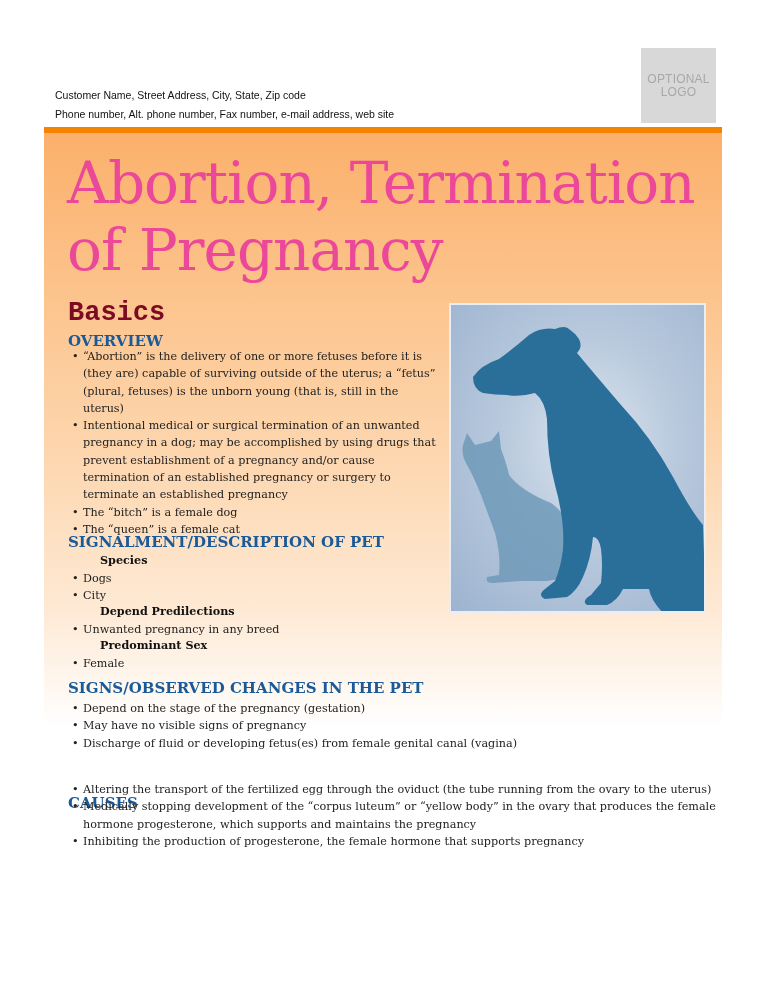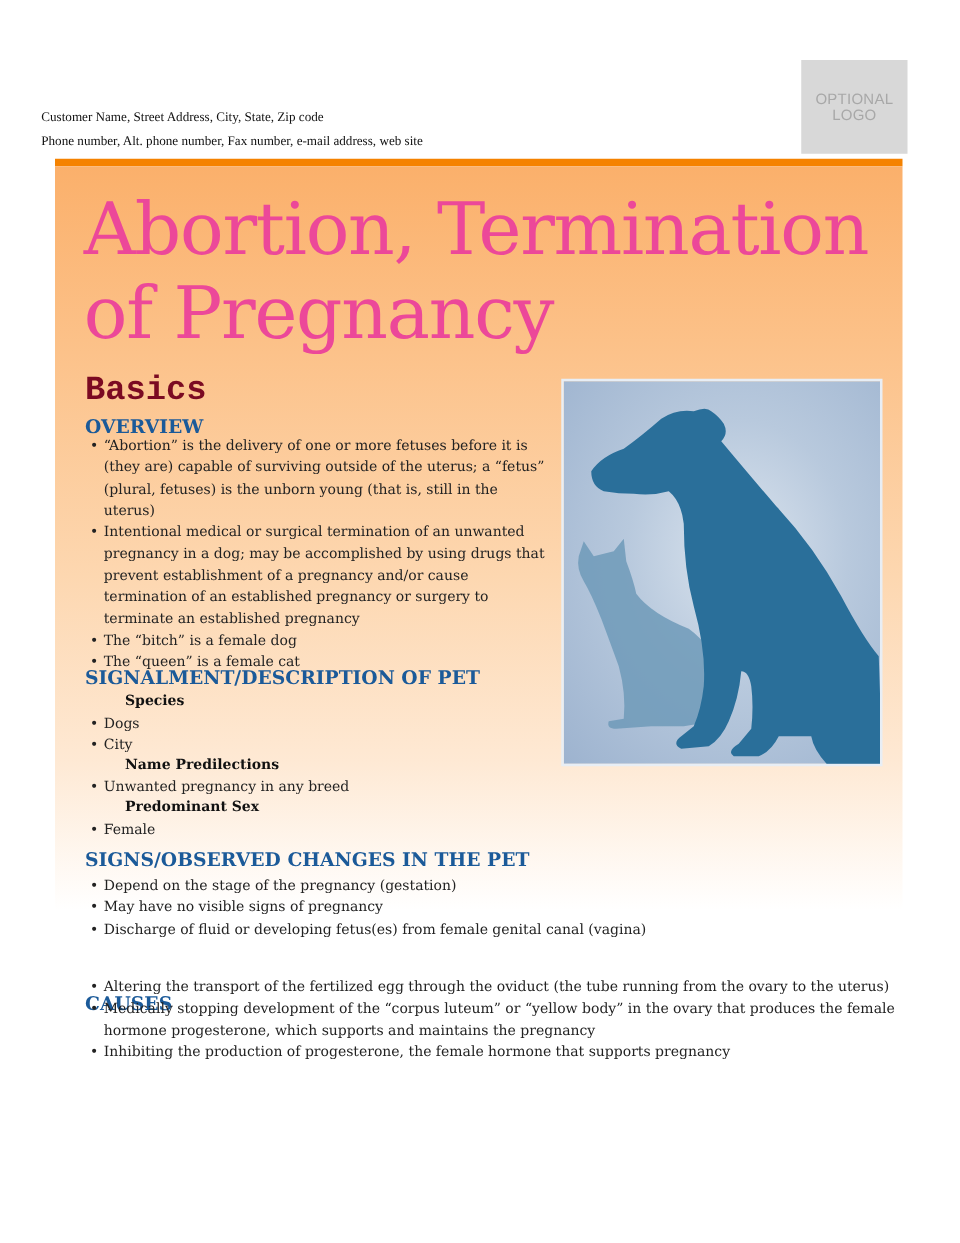--- a/index.html
+++ b/index.html
@@ -1,23 +1,23 @@
 <!DOCTYPE html>
 <html><head>
 <meta charset="utf-8">
 <style>
   * { margin: 0; padding: 0; box-sizing: border-box; }
   html, body { width: 768px; height: 994px; background: #ffffff; overflow: hidden; }
   body { position: relative; font-family: "DejaVu Serif", serif; color: #222; }
 
-  .contact { position: absolute; left: 33px; font-family: Liberation Serif, serif; font-size: 10.5px; color: #111; }
+  .contact { position: absolute; left: 55px; font-family: Liberation Sans, sans-serif; font-size: 10.5px; color: #111; }
   .contact.l1 { top: 89px; }
   .contact.l2 { top: 108px; }
 
-  .logo { position: absolute; left: 641px; top: 48px; width: 85px; height: 75px; background: #d8d8d8;
+  .logo { position: absolute; left: 641px; top: 48px; width: 75px; height: 75px; background: #d8d8d8;
           display: flex; flex-direction: column; align-items: center; justify-content: center;
           font-family: "Liberation Sans", sans-serif; font-size: 12px; color: #a8a8a8; line-height: 13px; letter-spacing: 0.2px; }
 
   .band { position: absolute; left: 44px; top: 127px; width: 678px; height: 6px; background: #f58200; }
   .hero { position: absolute; left: 44px; top: 133px; width: 678px; height: 595px;
           background: linear-gradient(to bottom, #fbb06b 0%, #fcc28a 25%, #fdd7b0 55%, #fee9d4 80%, #ffffff 100%); }
 
   .title { position: absolute; left: 67px; top: 150px; font-family: "DejaVu Serif", serif; font-size: 58px;
            line-height: 67px; color: #ec4899; font-weight: normal; letter-spacing: -1px; }
   .basics { position: absolute; left: 68px; top: 298px; font-family: Liberation Mono, monospace; font-weight: bold;
@@ -85,21 +85,21 @@
   <li>The “bitch” is a female dog</li>
   <li>The “queen” is a female cat</li>
 </ul>
 
 <h2 class="h2 signal">SIGNALMENT/DESCRIPTION OF PET</h2>
 <div class="sub species">Species</div>
 <ul class="blist sp-list">
   <li> Dogs</li>
   <li>City</li>
 </ul>
-<div class="sub breed">Name Predilections</div>
+<div class="sub breed">Depend Predilections</div>
 <ul class="blist br-list">
   <li>Unwanted pregnancy in any breed</li>
 </ul>
 <div class="sub sex">Predominant Sex</div>
 <ul class="blist sx-list">
   <li>Female</li>
 </ul>
 
 <h2 class="h2 signs">SIGNS/OBSERVED CHANGES IN THE PET</h2>
 <ul class="blist sg-list">

